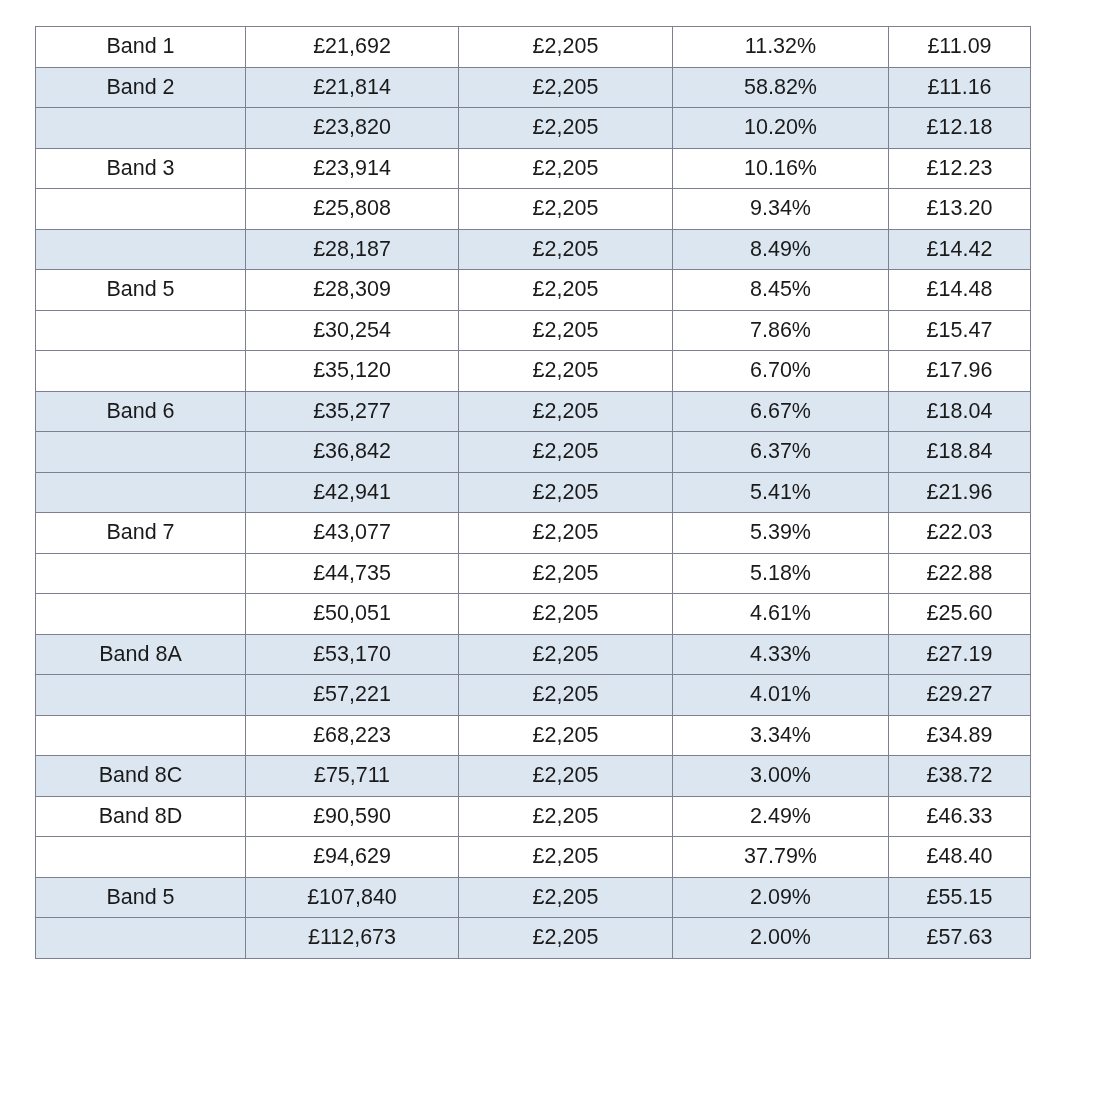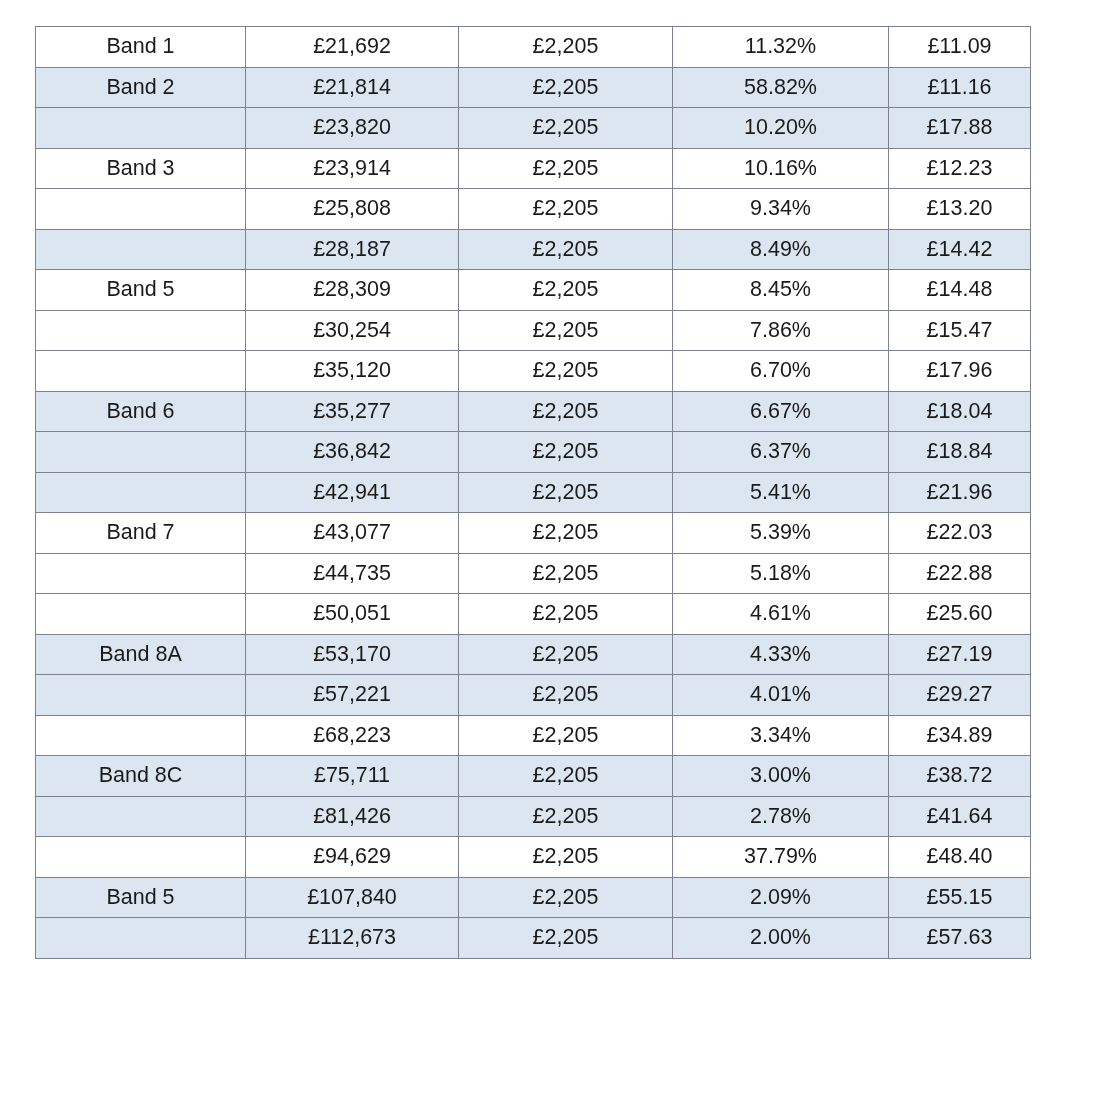--- a/index.html
+++ b/index.html
@@ -92,21 +92,21 @@
           <td>£21,814</td>
           <td>£2,205</td>
           <td>58.82%</td>
           <td>£11.16</td>
         </tr>
         <tr class="shade">
           <td></td>
           <td>£23,820</td>
           <td>£2,205</td>
           <td>10.20%</td>
-          <td>£17.88</td>
+          <td>£12.18</td>
         </tr>
         <tr class="plain">
           <td>Band 3</td>
           <td>£23,914</td>
           <td>£2,205</td>
           <td>10.16%</td>
           <td>£12.23</td>
         </tr>
         <tr class="plain">
           <td></td>
@@ -206,26 +206,26 @@
           <td>3.34%</td>
           <td>£34.89</td>
         </tr>
         <tr class="shade">
           <td>Band 8C</td>
           <td>£75,711</td>
           <td>£2,205</td>
           <td>3.00%</td>
           <td>£38.72</td>
         </tr>
-        <tr class="shade">
-          <td></td>
-          <td>£81,426</td>
-          <td>£2,205</td>
-          <td>2.78%</td>
-          <td>£41.64</td>
+        <tr class="plain">
+          <td>Band 8D</td>
+          <td>£90,590</td>
+          <td>£2,205</td>
+          <td>2.49%</td>
+          <td>£46.33</td>
         </tr>
         <tr class="plain">
           <td></td>
           <td>£94,629</td>
           <td>£2,205</td>
           <td>37.79%</td>
           <td>£48.40</td>
         </tr>
         <tr class="shade">
           <td>Band 5</td>

